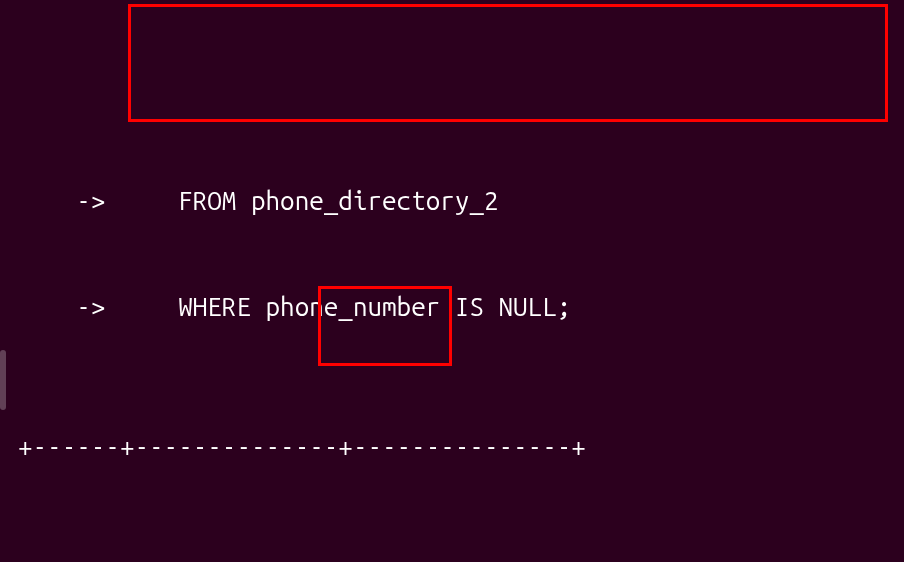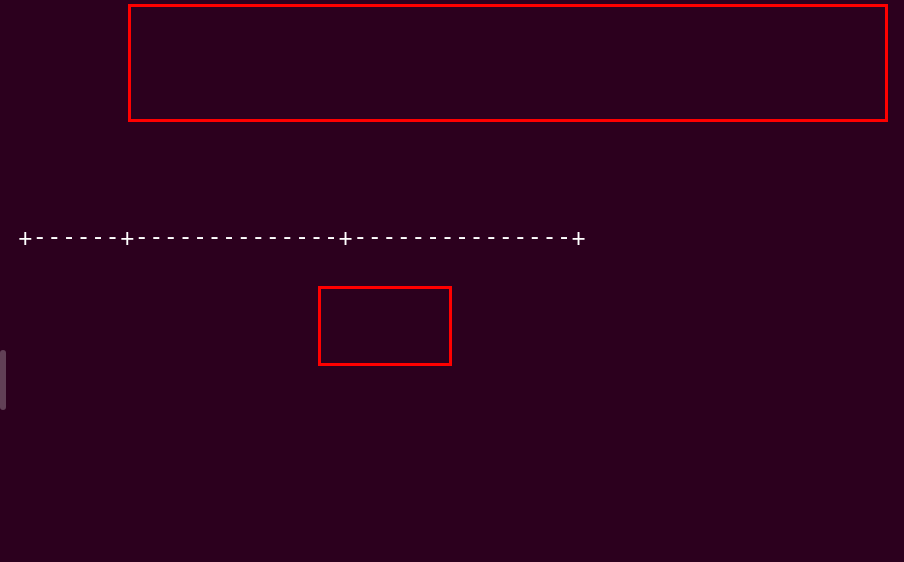--- a/index.html
+++ b/index.html
@@ -59,20 +59,22 @@
     border-radius: 3px;
   }
 </style>
 </head>
 <body>
 
 <div class="terminal">
 
   <div class="scroll-hint"></div>
 
+  <div class="line"><span>    -&gt;</span><span>     FROM phone_directory_2</span></div>
+  <div class="line"><span>    -&gt;</span><span>     WHERE phone_number IS NULL;</span></div>
 
   <div class="line">+------+--------------+---------------+</div>
   
   
   
   
   
 
   
   <div class="line"></div>

